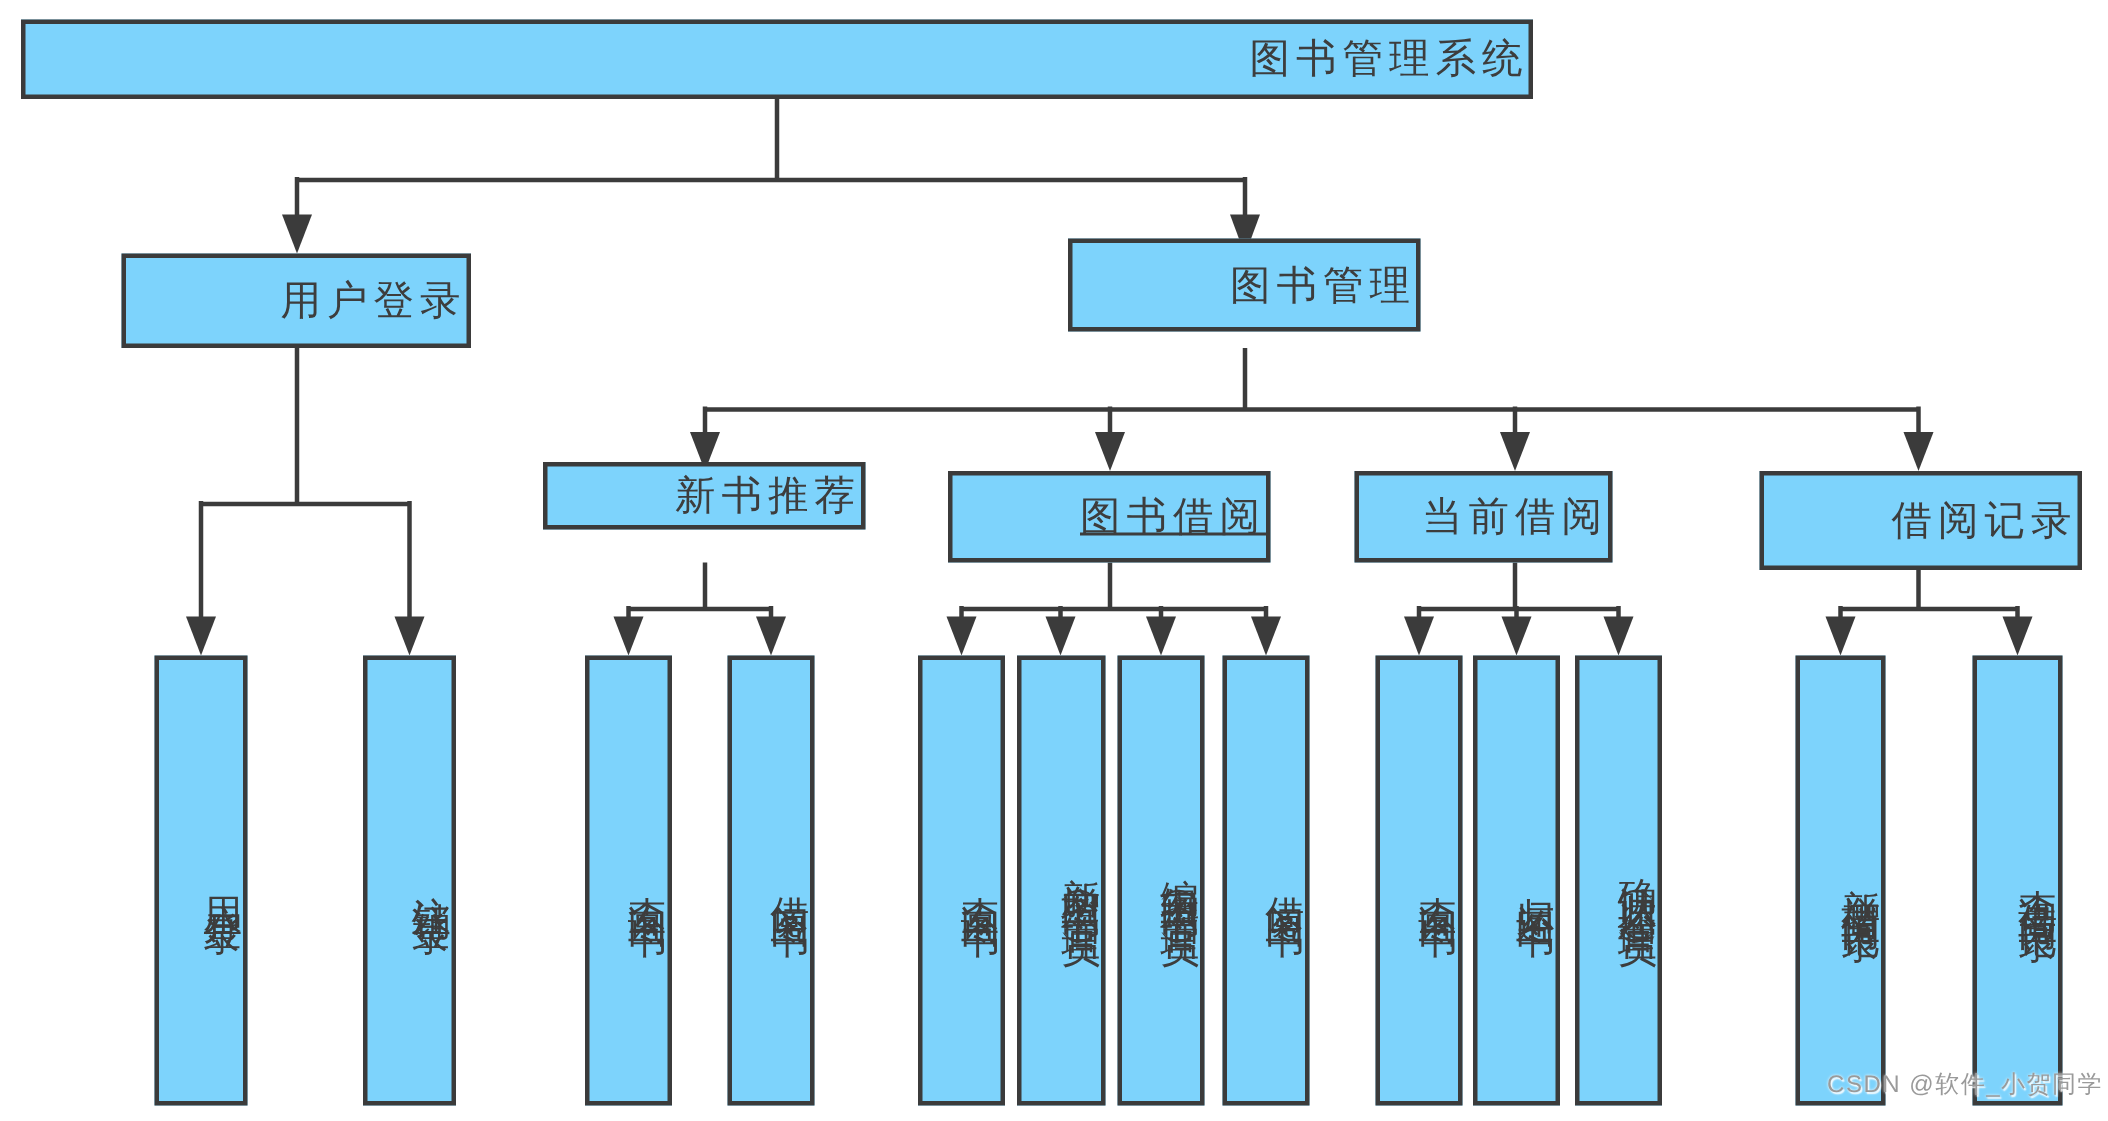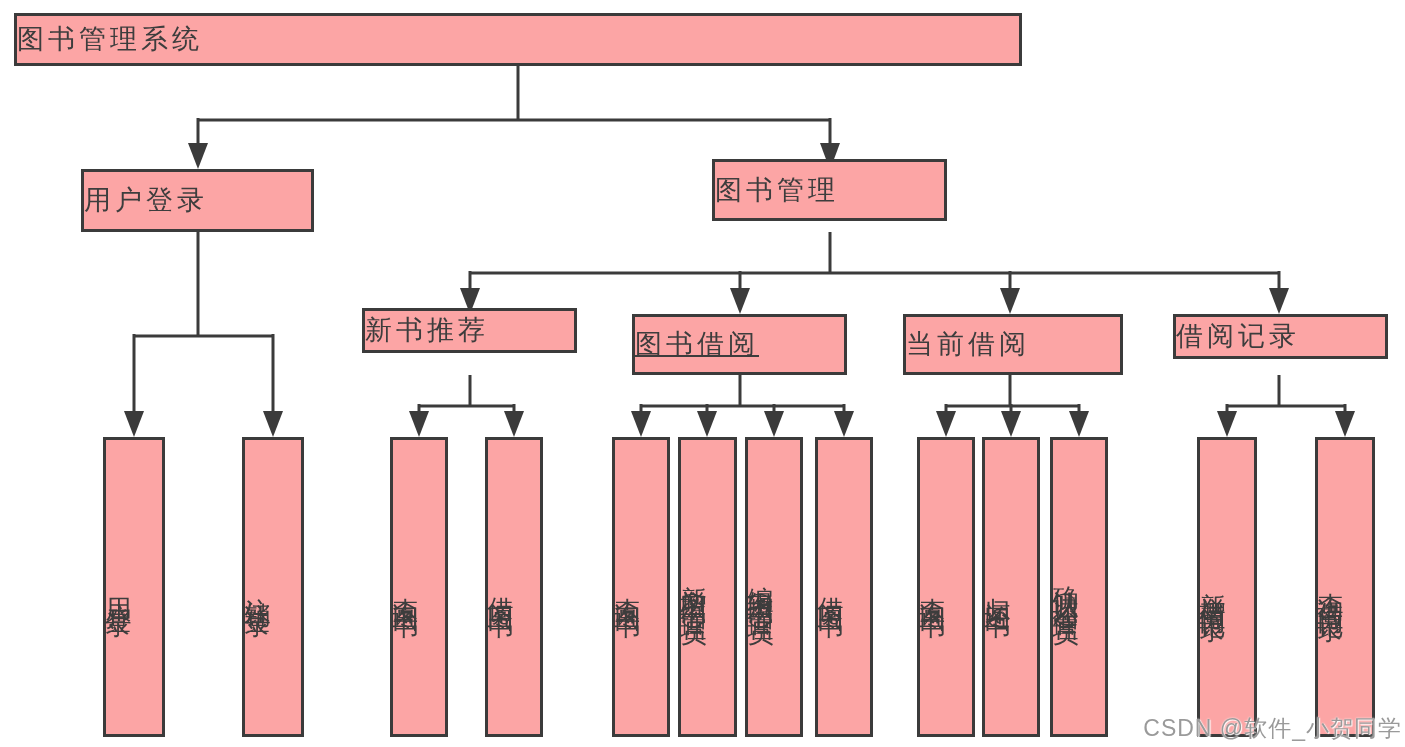--- a/index.html
+++ b/index.html
@@ -14,46 +14,46 @@
   #connectors {
     position: absolute;
     left: 0; top: 0;
     width: 1405px; height: 747px;
   }
   #connectors line { stroke: #3b3b3b; stroke-width: 3; }
   #connectors polygon { fill: #3b3b3b; stroke: none; }
   .box {
     position: absolute;
     box-sizing: border-box;
-    background: #fca5a5;
+    background: #7dd3fc;
     border: 3px solid #3b3b3b;
     display: flex;
     align-items: center;
-    justify-content: flex-start;
+    justify-content: flex-end;
     color: #3d3d3d;
   }
   .h-label {
     font-size: 27px;
     letter-spacing: 4px;
     white-space: nowrap;
     line-height: 1;
   }
   .v-label {
     writing-mode: vertical-rl;
     text-orientation: mixed;
     font-size: 26px;
     letter-spacing: 5px;
     white-space: nowrap;
     line-height: 1;
   }
   #watermark {
     position: absolute;
     top: 713px;
     right: 3px;
-    font-size: 23px;
+    font-size: 16px;
     letter-spacing: 1px;
     color: #9a9a9a;
     text-shadow: 0 0 2px #ffffff, 1px 1px 1px #ffffff;
     z-index: 10;
     white-space: nowrap;
   }
 </style>
 </head>
 <body>
 
@@ -138,24 +138,24 @@
   <div class="box" style="left:712px; top:159px; width:235px; height:62px;">
     <span class="h-label">图书管理</span>
   </div>
 
   <div class="box" style="left:362px; top:308px; width:215px; height:45px;">
     <span class="h-label">新书推荐</span>
   </div>
   <div class="box" style="left:632px; top:314px; width:215px; height:61px;text-decoration:underline;">
     <span class="h-label">图书借阅</span>
   </div>
-  <div class="box" style="left:903px; top:314px; width:220px; height:61px;">
+  <div class="box" style="left:903px; top:314px; width:172px; height:61px;">
     <span class="h-label">当前借阅</span>
   </div>
-  <div class="box" style="left:1173px; top:314px; width:215px; height:45px;">
+  <div class="box" style="left:1173px; top:314px; width:215px; height:66px;">
     <span class="h-label">借阅记录</span>
   </div>
 
   <div class="box" style="left:103px; top:437px; width:62px; height:300px;">
     <span class="v-label">用户登录</span>
   </div>
   <div class="box" style="left:242px; top:437px; width:62px; height:300px;">
     <span class="v-label">注销登录</span>
   </div>
 

